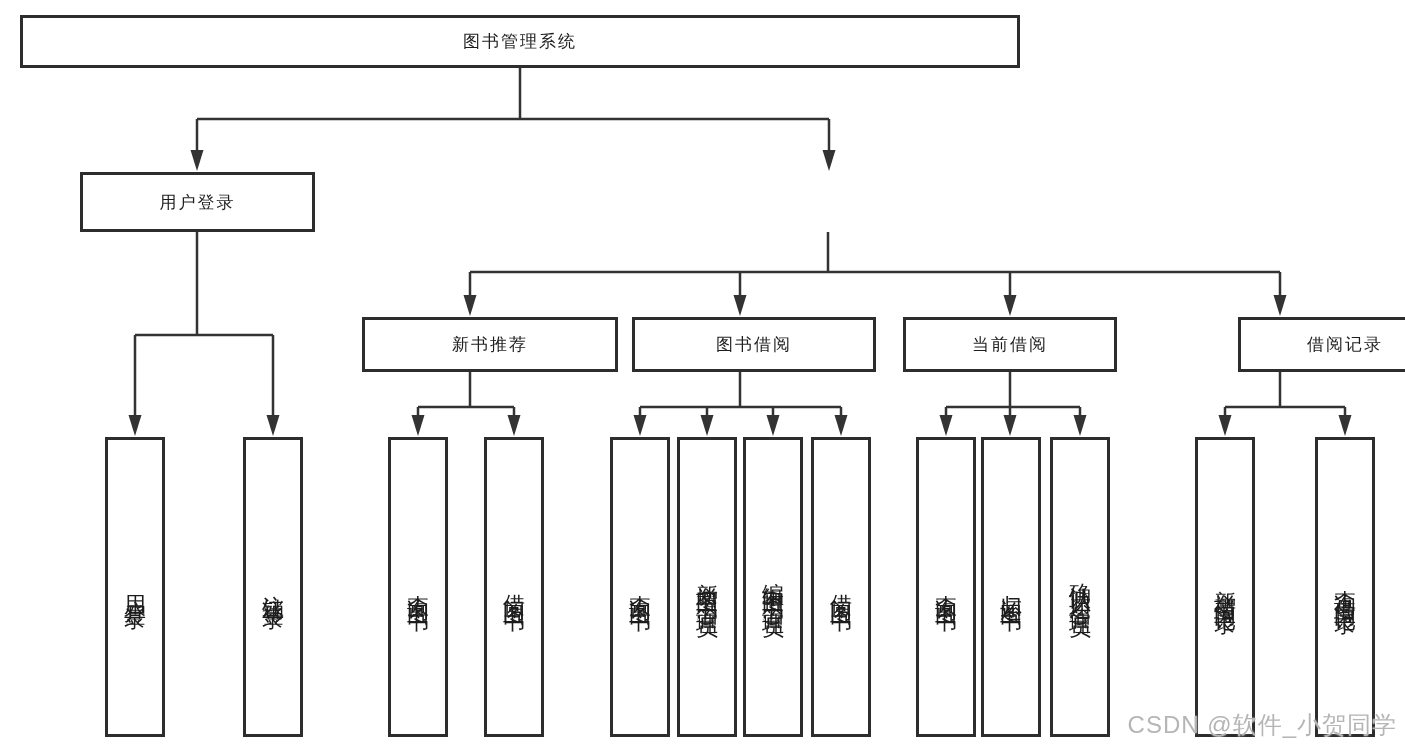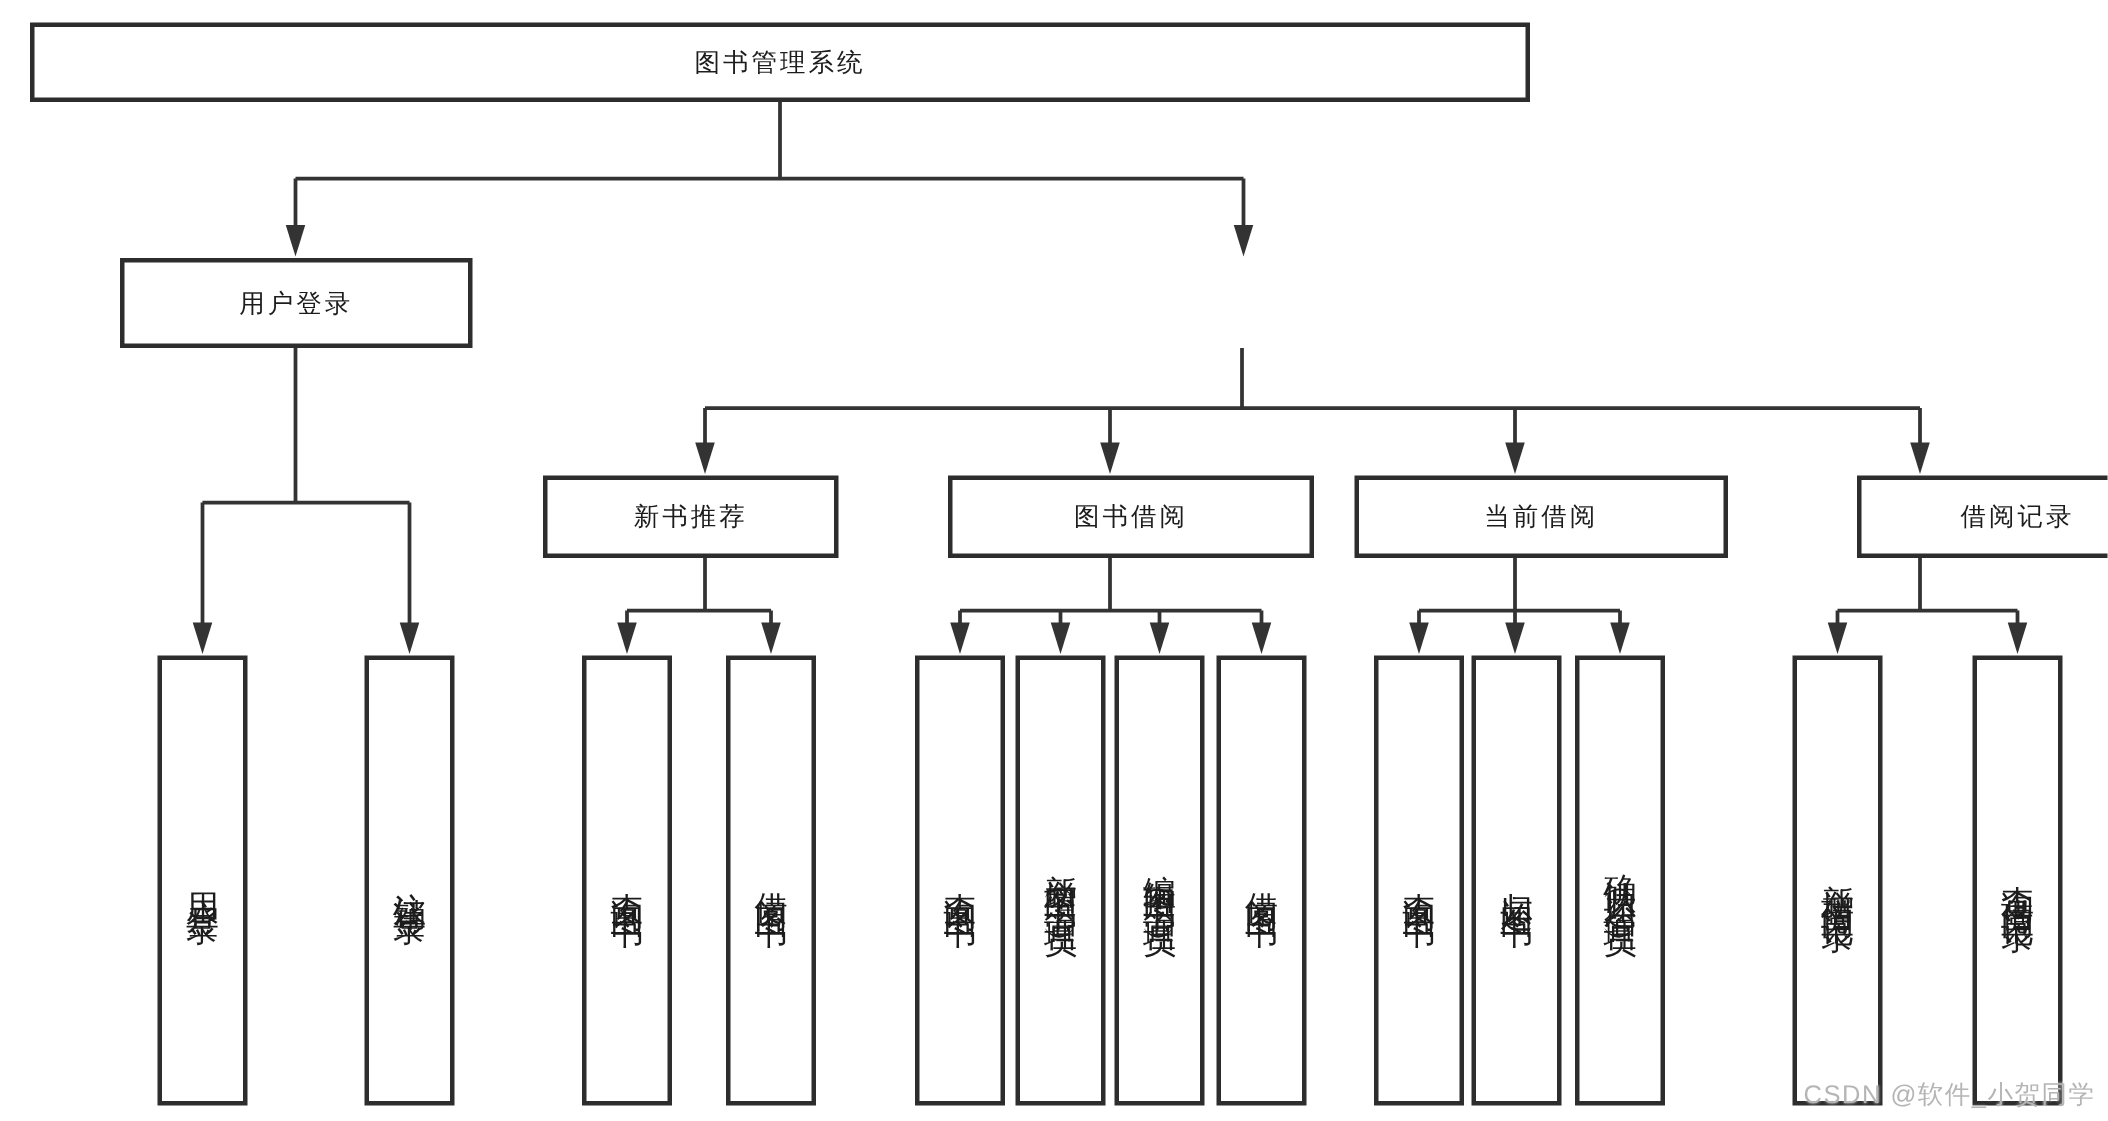--- a/index.html
+++ b/index.html
@@ -35,21 +35,21 @@
     text-orientation: mixed;
     font-size: 22px;
     letter-spacing: 5px;
     line-height: 1;
   }
 
   .watermark {
     position: absolute;
     right: 8px;
     bottom: 6px;
-    font-size: 17px;
+    font-size: 24px;
     color: #b5b5b5;
     text-shadow: 0 0 2px #ffffff;
     z-index: 3;
     letter-spacing: 1px;
   }
 </style>
 </head>
 <body>
 
 <div class="canvas">
@@ -84,23 +84,23 @@
       <polygon points="1073.5,415 1086.5,415 1080,436"></polygon>
       <polygon points="1218.5,415 1231.5,415 1225,436"></polygon>
       <polygon points="1338.5,415 1351.5,415 1345,436"></polygon>
     </g>
   </svg>
 
   <div class="node h-node root-node">图书管理系统</div>
 
   <div class="node h-node l2-node" style="left:80px; width:235px;">用户登录</div>
 
-  <div class="node h-node l3-node" style="left:362px; width:197px;">新书推荐</div>
+  <div class="node h-node l3-node" style="left:362px; width:256px;">新书推荐</div>
   <div class="node h-node l3-node" style="left:632px; width:244px;">图书借阅</div>
-  <div class="node h-node l3-node" style="left:903px; width:249px;">当前借阅</div>
+  <div class="node h-node l3-node" style="left:903px; width:214px;">当前借阅</div>
   <div class="node h-node l3-node" style="left:1238px; width:214px;">借阅记录</div>
 
   <div class="node leaf" style="left:105px;">用户登录</div>
   <div class="node leaf" style="left:243px;">注销登录</div>
   <div class="node leaf" style="left:388px;">查询图书</div>
   <div class="node leaf" style="left:484px;">借阅图书</div>
   <div class="node leaf" style="left:610px;">查询图书</div>
   <div class="node leaf" style="left:677px;">新增图书（管理员）</div>
   <div class="node leaf" style="left:743px;">编辑图书（管理员）</div>
   <div class="node leaf" style="left:811px;">借阅图书</div>

